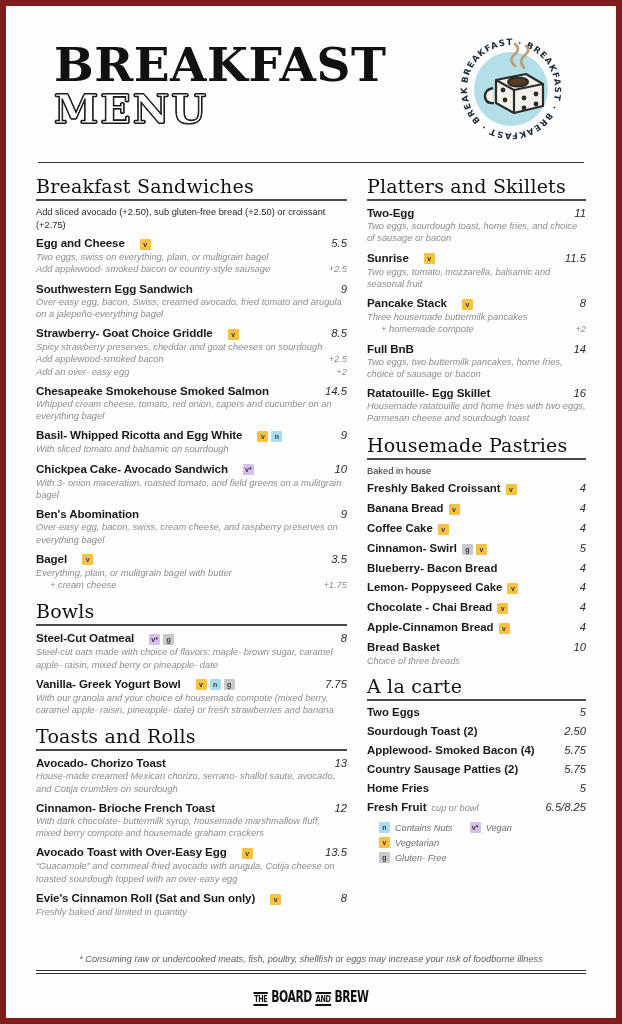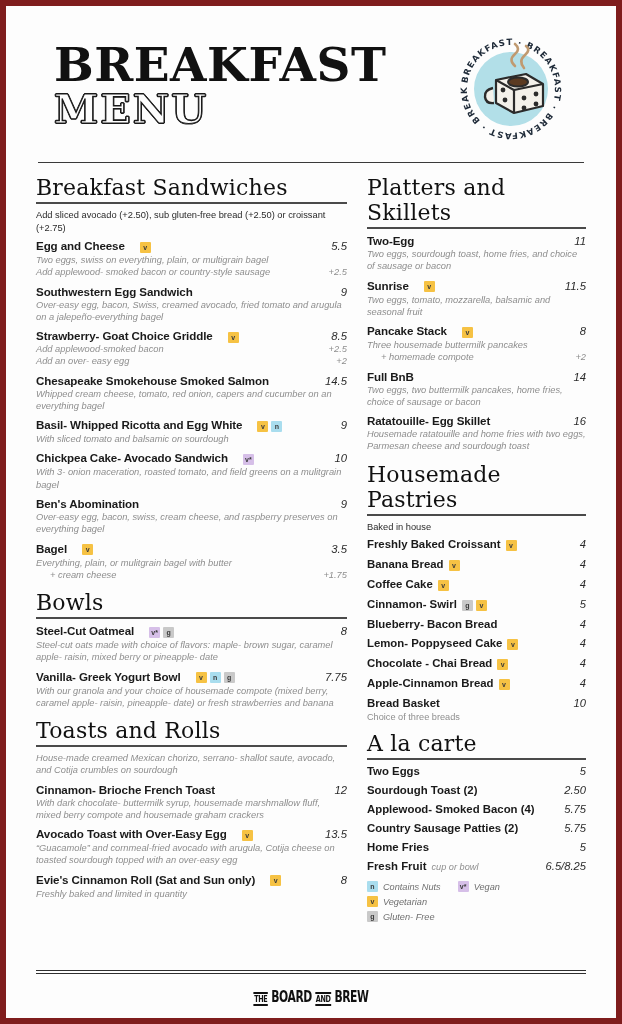--- a/index.html
+++ b/index.html
@@ -52,21 +52,21 @@
     margin: 10px 10px 0 10px;
   }
 
   
   .cols { display: flex; gap: 20px; padding: 12px 8px 0 8px; }
   .col-left  { width: 318px; }
   .col-right { width: 224px; }
 
   .sec-title {
     font-family: "DejaVu Serif", serif;
-    font-size: 22px;
+    font-size: 19px;
     font-weight: normal;
     color: #111;
     letter-spacing: 0.2px;
     margin-bottom: 2px;
   }
   .sec-rule {
     border-top: 2px solid #4a4a4a;
     margin-bottom: 5px;
   }
   .sec { margin-bottom: 9px; }
@@ -117,21 +117,21 @@
   .sub-indent { padding-left: 14px; }
 
   
   .row {
     display: flex; align-items: baseline;
     gap: 5px; margin-bottom: 7px;
   }
   .row-name { font-size: 11.4px; font-weight: 600; color: #1a1a1a; white-space: nowrap; }
   .row-note { font-size: 9.2px; font-style: italic; color: #8e8e8e; white-space: nowrap; }
   .row-price { font-size: 11.2px; font-style: italic; color: #2b2b2b; white-space: nowrap; }
-  .row-desc { font-size: 9.2px; color: #8e8e8e; margin: -4px 0 7px 0; }
+  .row-desc { font-size: 9.2px; font-style: italic; color: #8e8e8e; margin: -4px 0 7px 0; }
 
   
   .badge {
     display: inline-block;
     width: 11px; height: 11px;
     line-height: 11px;
     text-align: center;
     font-size: 7px;
     font-weight: bold;
     color: #3a3a3a;
@@ -139,21 +139,21 @@
     position: relative;
     top: -0.5px;
   }
   .badge-v  { background: #f6c244; }
   .badge-n  { background: #a9ddee; }
   .badge-vg { background: #d6bfe8; }
   .badge-g  { background: #c9c9c9; }
 
   
   .legend { margin-top: 4px; }
-  .legend-row { display: flex; align-items: center; gap: 5px; margin-bottom: 4px; }
+  .legend-row { display: flex; align-items: center; gap: 5px; margin-bottom: 4px; margin-left: 12px; }
   .legend-label {
     font-size: 9.2px; font-style: italic; color: #6f6f6f;
     margin-right: 12px;
   }
 
   
   .footer { position: absolute; left: 22px; right: 22px; bottom: 12px; }
   .disclaimer {
     text-align: center;
     font-size: 9.2px;
@@ -257,20 +257,21 @@
             </div>
             <div class="item">
               <div class="item-head">
                 <span class="item-name">Strawberry- Goat Choice Griddle</span>
                 <span class="badges">
                   <span class="badge badge-v">v</span>
                 </span>
                 <span class="dots"></span>
                 <span class="item-price">8.5</span>
               </div>
+              <div class="item-desc">Spicy strawberry preserves, cheddar and goat cheeses on sourdough</div>
               <div class="sub-line">
                 <span>Add applewood-smoked bacon</span>
                 <span class="dots"></span>
                 <span class="sub-price">+2.5</span>
               </div>
               <div class="sub-line">
                 <span>Add an over- easy egg</span>
                 <span class="dots"></span>
                 <span class="sub-price">+2</span>
               </div>
@@ -363,20 +364,25 @@
               <div class="item-desc">With our granola and your choice of housemade compote (mixed berry, caramel apple- raisin, pineapple- date) or fresh strawberries and banana</div>
             </div>
           </div>
       </div>
 
       <div class="sec">
         <div class="sec-title">Toasts and Rolls</div>
         <div class="sec-rule"></div>
         <div id="toast-items">
             <div class="item">
+              <div class="item-head">
+                <span class="item-name">Avocado- Chorizo Toast</span>
+                <span class="dots"></span>
+                <span class="item-price">13</span>
+              </div>
               <div class="item-desc">House-made creamed Mexican chorizo, serrano- shallot saute, avocado, and Cotija crumbles on sourdough</div>
             </div>
             <div class="item">
               <div class="item-head">
                 <span class="item-name">Cinnamon- Brioche French Toast</span>
                 <span class="dots"></span>
                 <span class="item-price">12</span>
               </div>
               <div class="item-desc">With dark chocolate- buttermilk syrup, housemade marshmallow fluff, mixed berry compote and housemade graham crackers</div>
             </div>
@@ -603,20 +609,21 @@
               <span class="badge badge-g">g</span>
             </span>
             <span class="legend-label">Gluten- Free</span>
           </div>
         </div>
 
     </div>
   </div>
 
   <div class="footer">
+    <div class="disclaimer">* Consuming raw or undercooked meats, fish, poultry, shellfish or eggs may increase your risk of foodborne illness</div>
     <div class="foot-rule-a"></div>
     <div class="foot-rule-b"></div>
     <div class="brand">
       <span class="sm">THE</span>
       <span>BOARD</span>
       <span class="sm">AND</span>
       <span>BREW</span>
     </div>
   </div>
 

